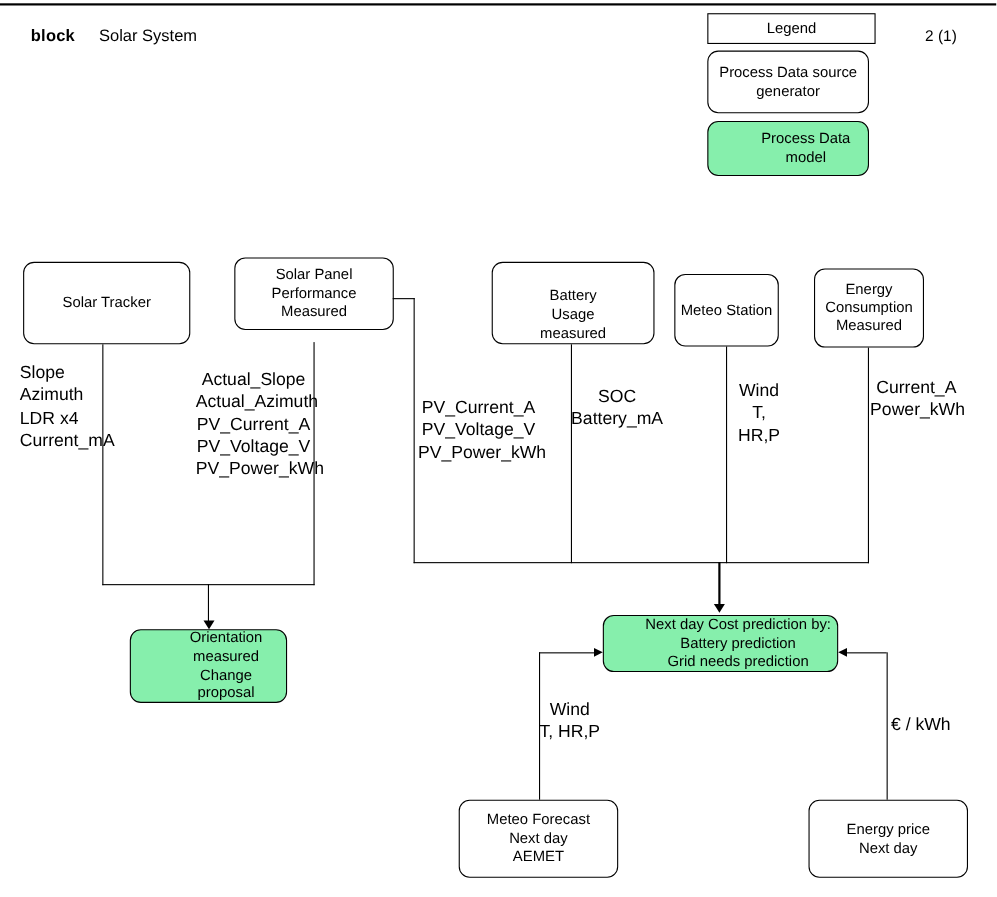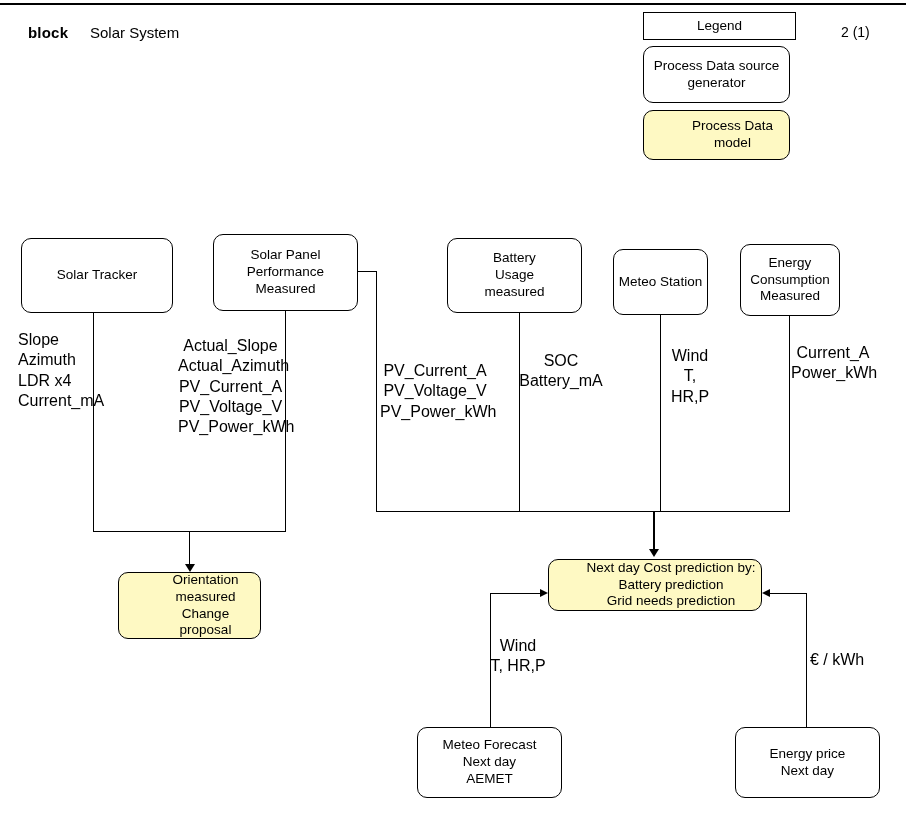--- a/index.html
+++ b/index.html
@@ -60,21 +60,21 @@
     justify-content: center;
     text-align: center;
     font-size: 13.5px;
     line-height: 1.25;
     border-radius: 10px;
   }
   .node.sq {
     border-radius: 0;
   }
   .node.model {
-    background: #fef9c3;
+    background: #86efac;
     border-radius: 10px;
     padding-left: 32px;
   }
   .node .txt { padding: 0 4px; white-space: pre-line; }
 
   
   .elabel {
     position: absolute;
     font-size: 16px;
     line-height: 1.27;
@@ -140,26 +140,26 @@
   </div>
 
   <div class="node model" style="left:643px; top:110px; width:147px; height:50px;">
     <span class="txt">Process Data model</span>
   </div>
 
   <div class="node" style="left:21px; top:238px; width:152px; height:75px;">
     <span class="txt">Solar Tracker</span>
   </div>
 
-  <div class="node" style="left:213px; top:234px; width:145px; height:77px;">
+  <div class="node" style="left:213px; top:234px; width:145px; height:66px;">
     <span class="txt">Solar Panel
 Performance Measured</span>
   </div>
 
-  <div class="node" style="left:447px; top:238px; width:135px; height:75px;">
+  <div class="node" style="left:447px; top:238px; width:148px; height:75px;align-items:flex-end;">
     <span class="txt">Battery
 Usage
 measured</span>
   </div>
 
   <div class="node" style="left:613px; top:249px; width:95px; height:66px;">
     <span class="txt">Meteo Station</span>
   </div>
 
   <div class="node" style="left:740px; top:244px; width:100px; height:72px;">

